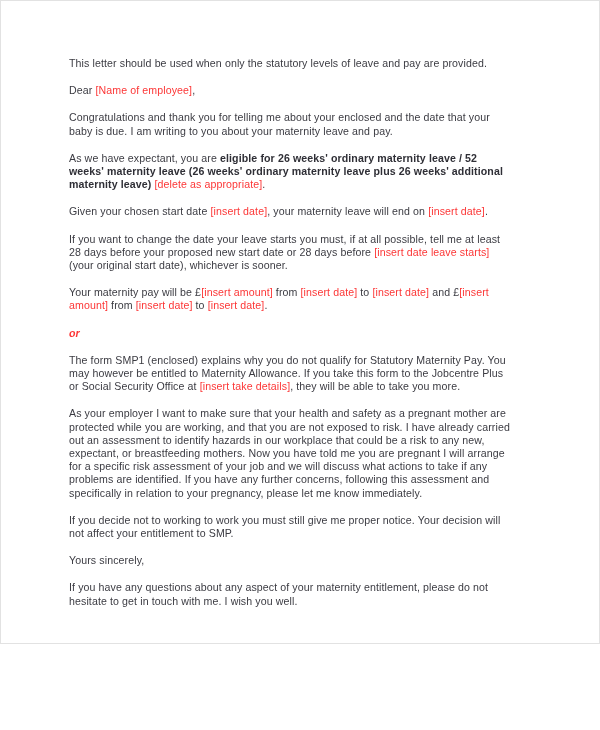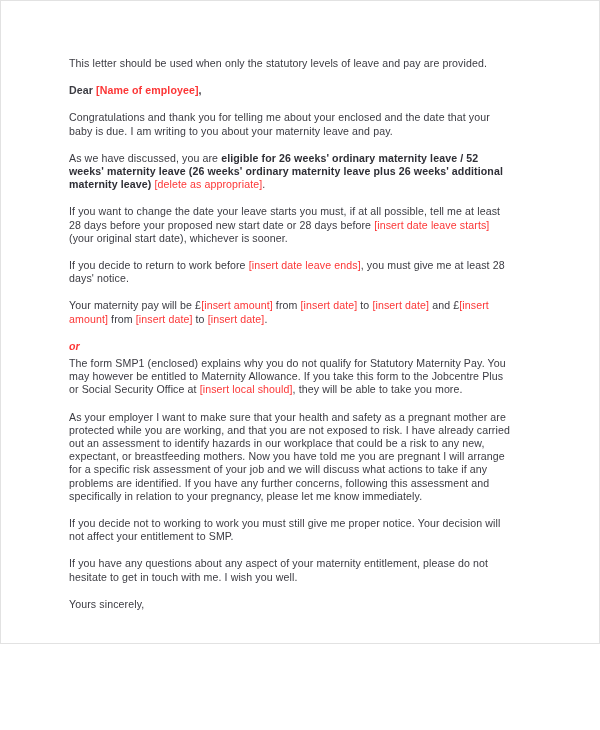--- a/index.html
+++ b/index.html
@@ -37,68 +37,67 @@
     letter-spacing: 0.01em;
   }
   .b {
     font-weight: bold;
     color: #2f2f36;
   }
   .red {
     color: #fc3636;
   }
   .or-line {
-    margin: 0 0 4px 0;
+    margin: 0 0 14px 0;
     font-size: 10.6px;
     line-height: 13.2px;
     color: #fc3636;
     font-weight: bold;
     font-style: italic;
   }
   .intro {
     margin-bottom: 26px;
   }
   .salutation {
     margin-bottom: 15px;
-    font-weight: bold;
   }
   .signoff {
     margin-bottom: 0;
   }
 </style>
 </head>
 <body>
 
 <div class="page">
   <div class="doc-body">
 
     <p class="para intro">
       <span>This letter should be used when only the statutory levels of leave and pay are provided.</span><br>
     </p>
 
     <p class="para salutation"><span>Dear </span><span class="red">[Name of employee]</span><span>,</span></p>
 
     <p class="para">Congratulations and thank you for telling me about your enclosed and the date that your baby is due.  I am writing to you about your maternity leave and pay.</p>
 
-    <p class="para"><span>As we have discussed, you are </span><span class="b">eligible for 26 weeks' ordinary maternity leave / 52 weeks' maternity leave (26 weeks' ordinary maternity leave plus 26 weeks' additional maternity leave)</span> <span class="red">[delete as appropriate]</span><span>.</span></p>
+    <p class="para"><span>As we have expectant, you are </span><span class="b">eligible for 26 weeks' ordinary maternity leave / 52 weeks' maternity leave (26 weeks' ordinary maternity leave plus 26 weeks' additional maternity leave)</span> <span class="red">[delete as appropriate]</span><span>.</span></p>
 
+    <p class="para"><span>Given your chosen start date </span><span class="red">[insert date]</span><span>, your maternity leave will end on </span><span class="red">[insert date]</span><span>.</span></p>
 
     <p class="para"><span>If you want to change the date your leave starts you must, if at all possible, tell me at least 28 days before your proposed new start date or 28 days before </span><span class="red">[insert date leave starts]</span><span> (your original start date), whichever is sooner.</span></p>
 
-    <p class="para"><span>If you decide to return to work before </span><span class="red">[insert date leave ends]</span><span>, you must give me at least 28 days' notice.</span></p>
 
 
     <p class="para"><span>Your maternity pay will be £</span><span class="red">[insert amount]</span><span> from </span><span class="red">[insert date]</span><span> to </span><span class="red">[insert date]</span><span> and £</span><span class="red">[insert amount]</span><span> from </span><span class="red">[insert date]</span><span> to </span><span class="red">[insert date]</span><span>.</span></p>
 
     <p class="or-line">or</p>
 
-    <p class="para"><span>The form SMP1 (enclosed) explains why you do not qualify for Statutory Maternity Pay.  You may however be entitled to Maternity Allowance.  If you take this form to the Jobcentre Plus or Social Security Office at </span><span class="red">[insert local should]</span><span>, they will be able to take you more.</span></p>
+    <p class="para"><span>The form SMP1 (enclosed) explains why you do not qualify for Statutory Maternity Pay.  You may however be entitled to Maternity Allowance.  If you take this form to the Jobcentre Plus or Social Security Office at </span><span class="red">[insert take details]</span><span>, they will be able to take you more.</span></p>
 
     <p class="para">As your employer I want to make sure that your health and safety as a pregnant mother are protected while you are working, and that you are not exposed to risk.  I have already carried out an assessment to identify hazards in our workplace that could be a risk to any new, expectant, or breastfeeding mothers.  Now you have told me you are pregnant I will arrange for a specific risk assessment of your job and we will discuss what actions to take if any problems are identified.  If you have any further concerns, following this assessment and specifically in relation to your pregnancy, please let me know immediately.</p>
 
     <p class="para">If you decide not to working to work you must still give me proper notice.  Your decision will not affect your entitlement to SMP.</p>
 
+    <p class="para signoff">Yours sincerely,</p>
+
     <p class="para">If you have any questions about any aspect of your maternity entitlement, please do not hesitate to get in touch with me.  I wish you well.</p>
-
-    <p class="para signoff">Yours sincerely,</p>
 
   </div>
 </div>
 
 </body></html>

